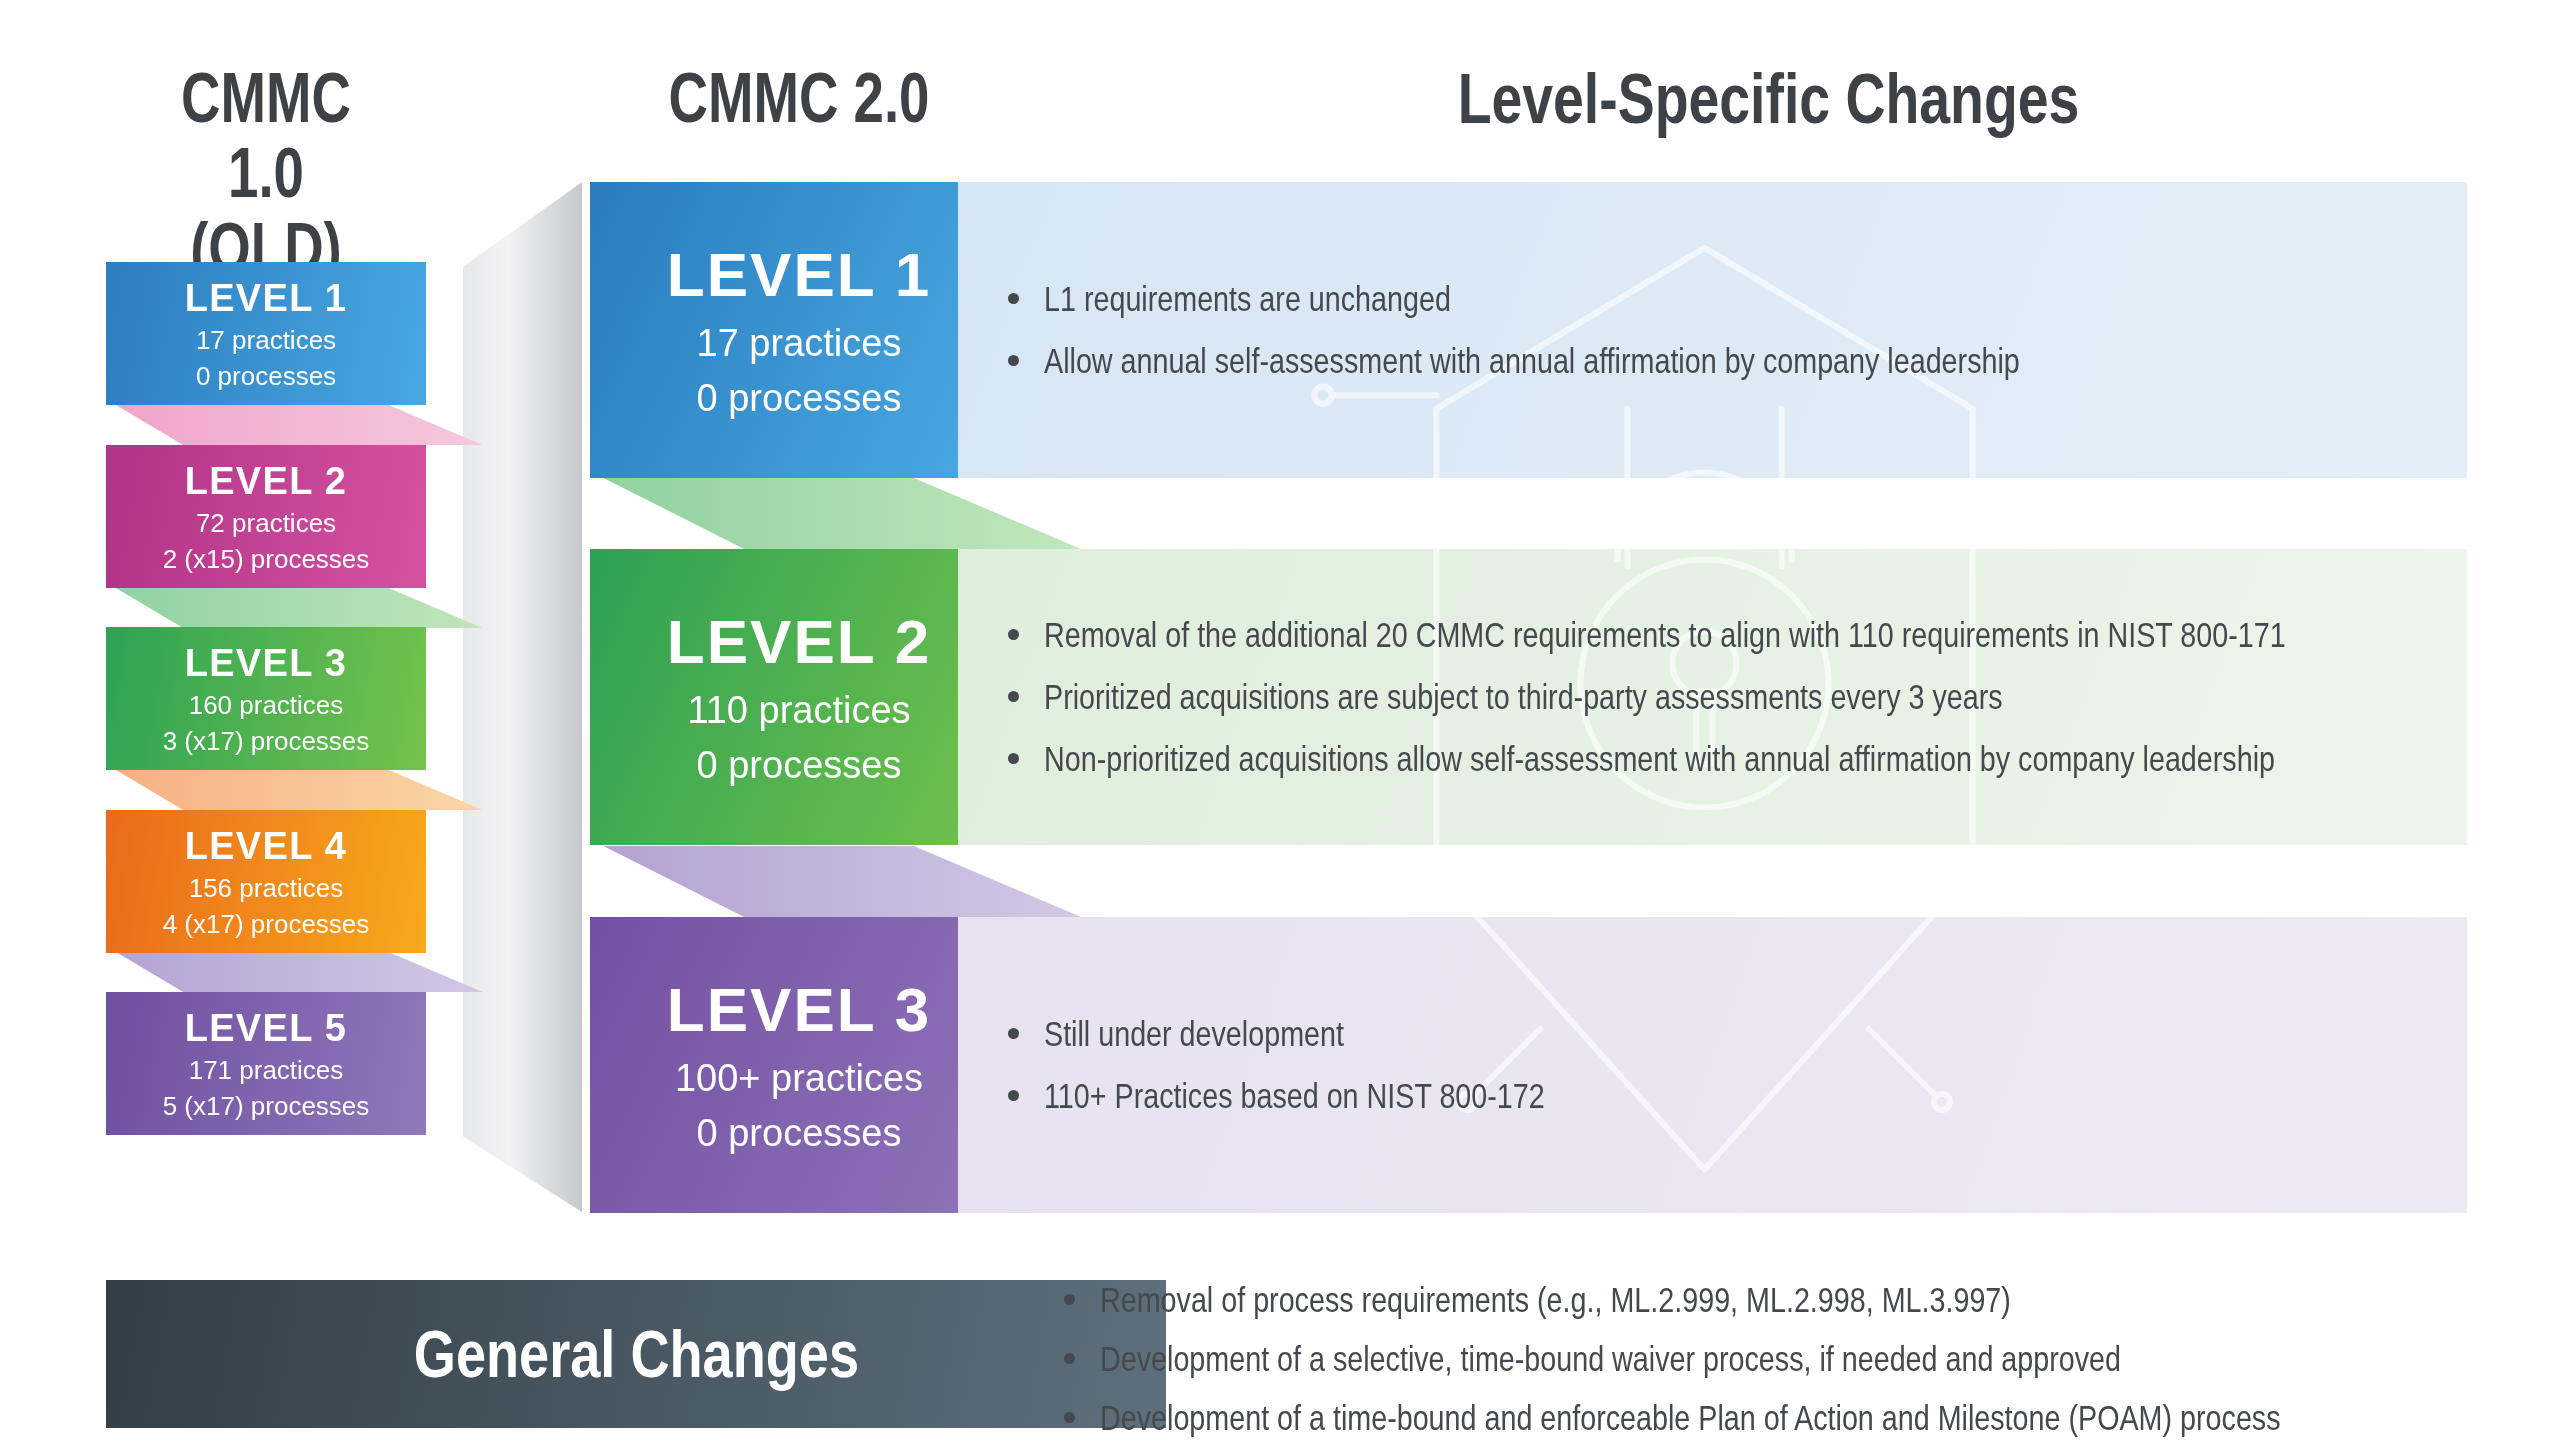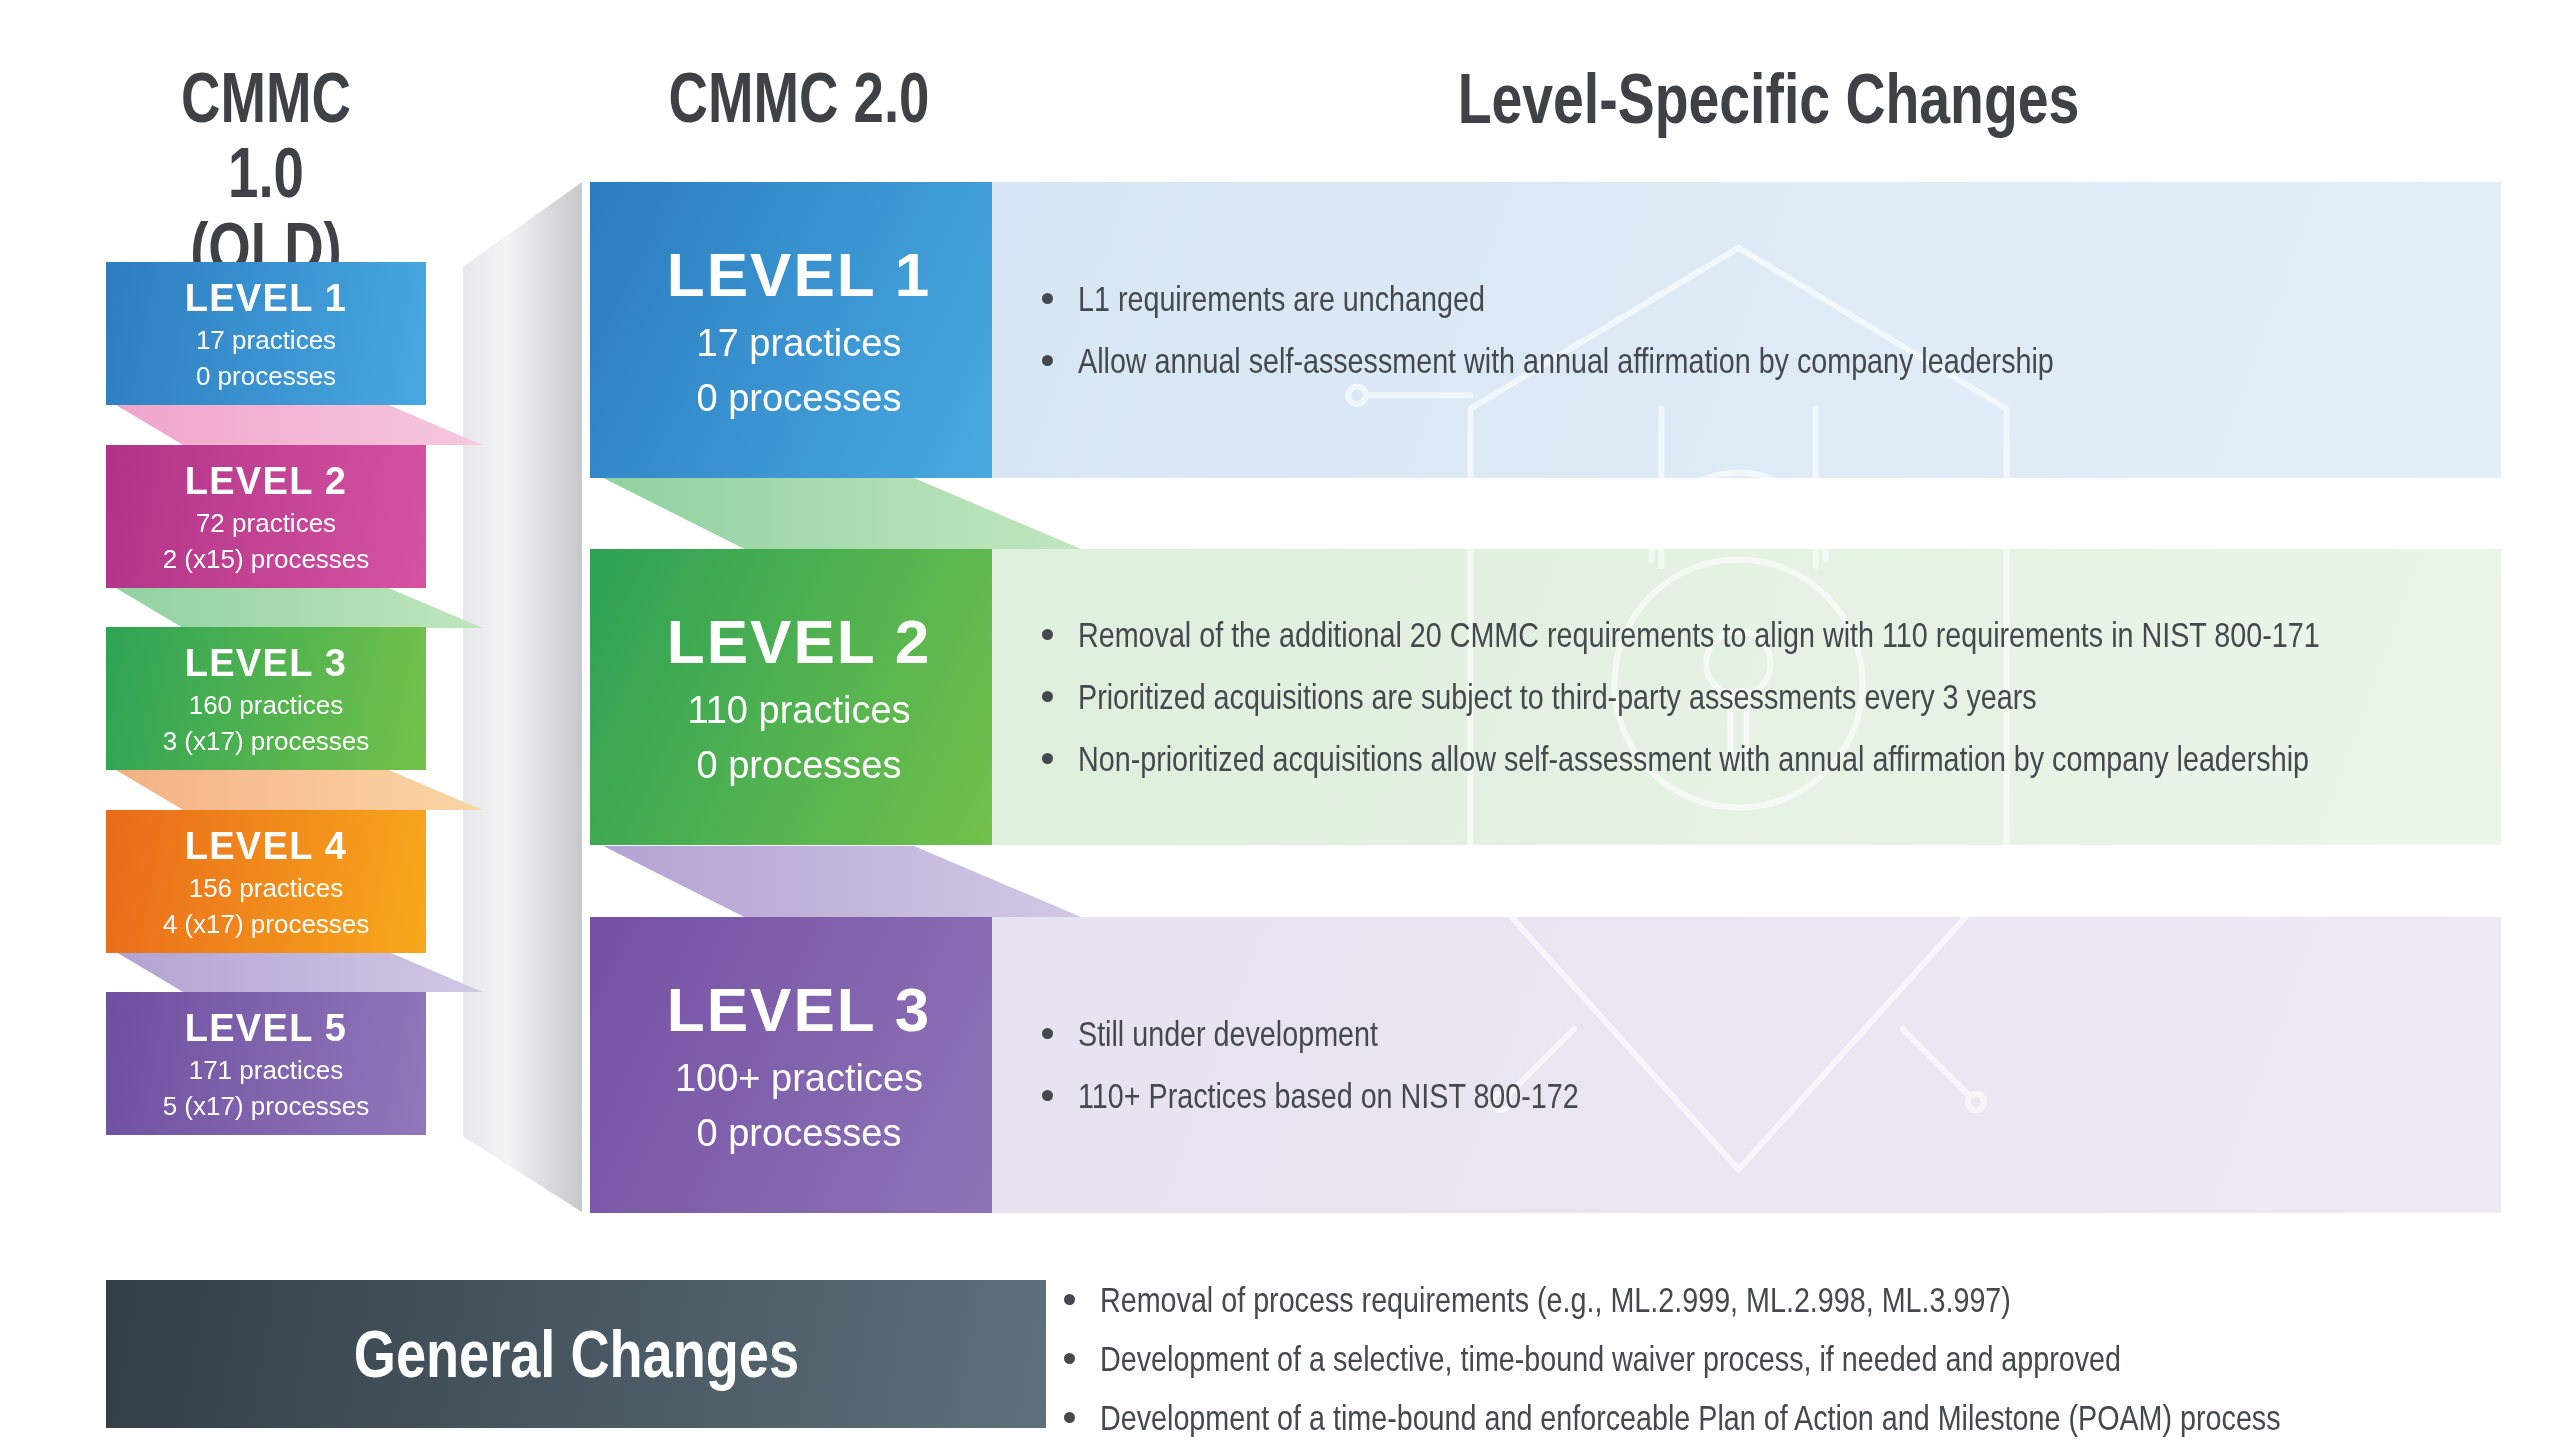--- a/index.html
+++ b/index.html
@@ -45,37 +45,37 @@
   #nbox1{top:149px;background:linear-gradient(115deg,#2a7cbf,#4aabe2);}
   #nbox2{top:516px;background:linear-gradient(115deg,#2da155,#74c24b);}
   #nbox3{top:884px;background:linear-gradient(115deg,#7450a3,#8f75b8);}
 
   .nrib{position:absolute;left:590px;width:496px;height:71px;
         clip-path:polygon(2.7% 0,65.3% 0,99% 100%,31.1% 100%);}
   #nrib1{top:445px;background:linear-gradient(90deg,#8fd0a0,#c2e7bd);}
   #nrib2{top:813px;background:linear-gradient(90deg,#b2a2d2,#d2c8e5);}
 
   
-  .panel{position:absolute;left:992px;width:1509px;height:296px;overflow:hidden;}
+  .panel{position:absolute;left:958px;width:1509px;height:296px;overflow:hidden;}
   #panel1{top:149px;background:linear-gradient(110deg,#d7e6f4,#e4eef8);}
   #panel2{top:516px;background:linear-gradient(110deg,#dfeedd,#ecf5ea);}
   #panel3{top:884px;background:linear-gradient(110deg,#e6e2ef,#edeaf4);}
 
   .panel ul{list-style:none;margin:0;padding:0;position:absolute;left:0;top:0;width:100%;height:100%;
             display:flex;flex-direction:column;justify-content:center;z-index:2;}
   .blt{position:relative;padding-left:86px;font-size:35px;line-height:62px;color:#45494e;white-space:nowrap;}
   .blt::before{content:"";position:absolute;left:50px;top:50%;margin-top:-6px;width:11.4px;height:11.4px;
                border-radius:50%;background:#45494e;}
   .blt .tx{display:inline-block;transform:scaleX(.82);transform-origin:left center;}
 
   
   .wm{position:absolute;left:294px;z-index:1;}
 
   
-  #genbox{position:absolute;left:106px;top:1247px;width:940px;height:148px;
+  #genbox{position:absolute;left:106px;top:1247px;width:1060px;height:148px;
           display:flex;align-items:center;justify-content:center;color:#ffffff;
           background:linear-gradient(100deg,#333e47,#5d707c);}
   #genbox .t{font-size:66px;font-weight:bold;transform:scaleX(.82);}
   #genlist{list-style:none;margin:0;padding:0;position:absolute;left:1014px;top:1237px;width:1509px;}
   #genlist .blt{line-height:59px;}
 </style>
 </head>
 <body>
 
 <div class="canvas">

